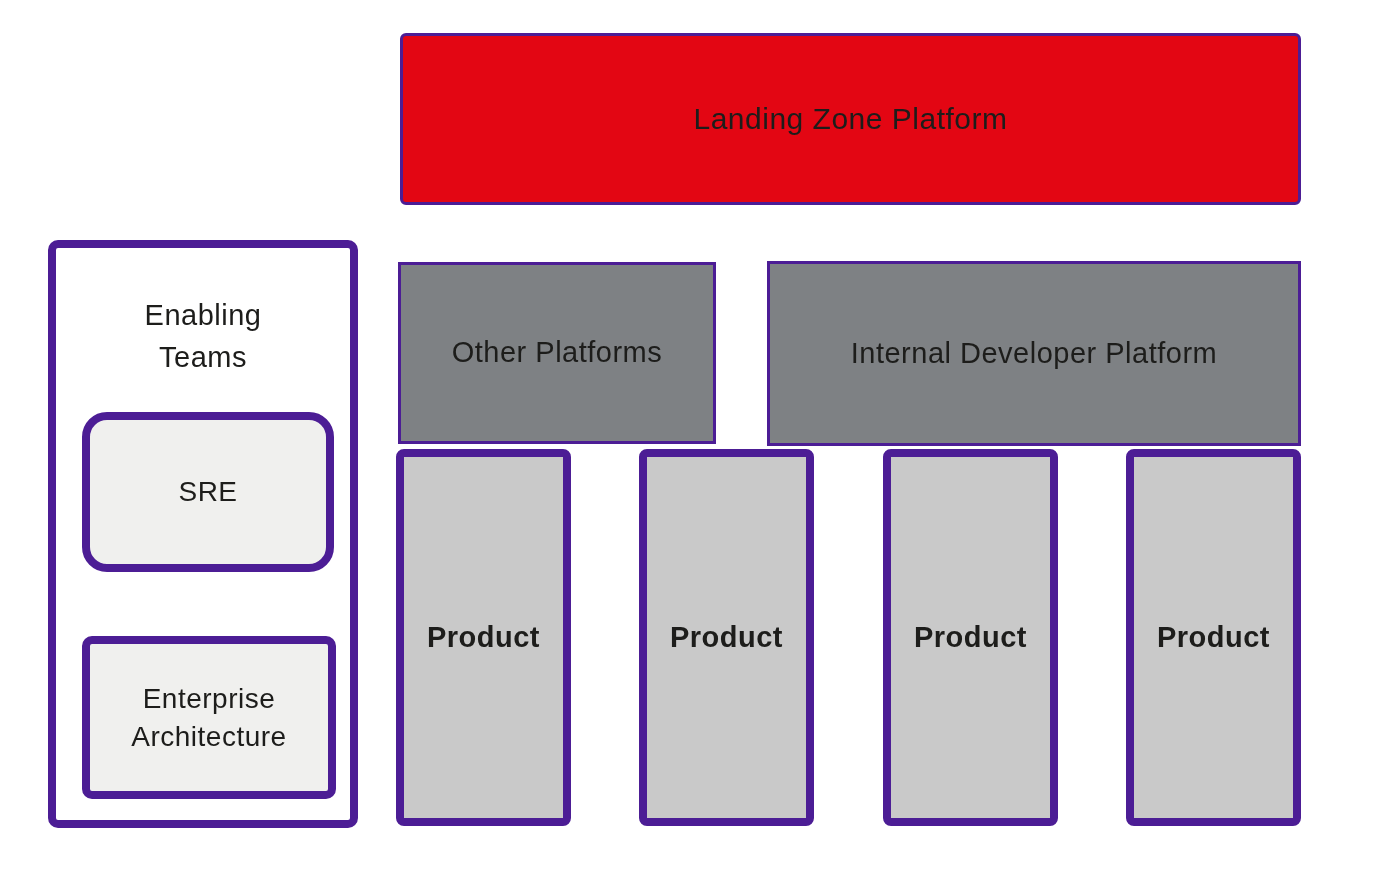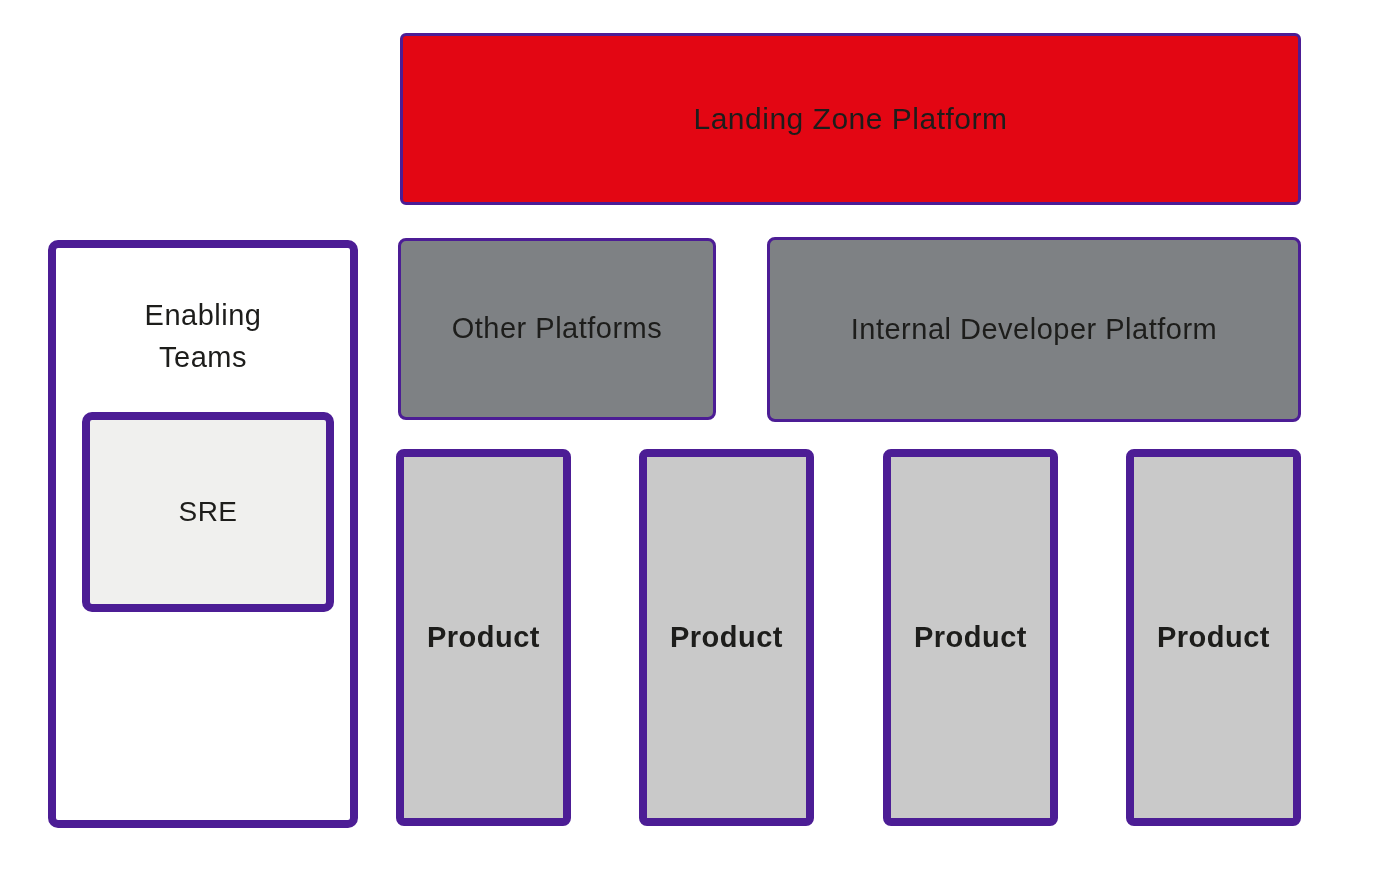--- a/index.html
+++ b/index.html
@@ -45,26 +45,27 @@
     max-width: 190px;
     text-align: center;
     font-size: 29px;
     line-height: 1.45;
   }
   .team-item {
     background: #f0f0ee;
     left: 26px; width: 252px;
     font-size: 28px;
   }
-  .team-item.sre { top: 164px; height: 200px; }
+  .team-item.sre { top: 164px; height: 160px; border-radius: 25px; }
   .team-item.ea  { top: 388px; height: 163px; width: 254px; }
   .platform {
     background: #7e8184;
     border-width: 3px;
-    border-radius: 8px;
+    border-radius: 0;
+    margin-top: 24px;
   }
   .platform.other { left: 398px; top: 238px; width: 318px; height: 182px; }
   .platform.idp   { left: 767px; top: 237px; width: 534px; height: 185px; }
   .product {
     background: #c9c9c9;
     top: 449px; height: 377px; width: 175px;
     border-radius: 8px;
     font-weight: bold;
   }
   .product.p0 { left: 396px; }
@@ -81,20 +82,23 @@
     <span>Landing Zone Platform</span>
   </div>
 
   <div class="box enabling-teams">
     <div class="enabling-teams-title">Enabling Teams</div>
 
     <div class="box team-item sre">
       <span>SRE</span>
     </div>
 
+    <div class="box team-item ea">
+      <span>Enterprise Architecture</span>
+    </div>
   </div>
 
   <div class="box platform other">
     <span>Other Platforms</span>
   </div>
 
   <div class="box platform idp">
     <span>Internal Developer Platform</span>
   </div>
 

